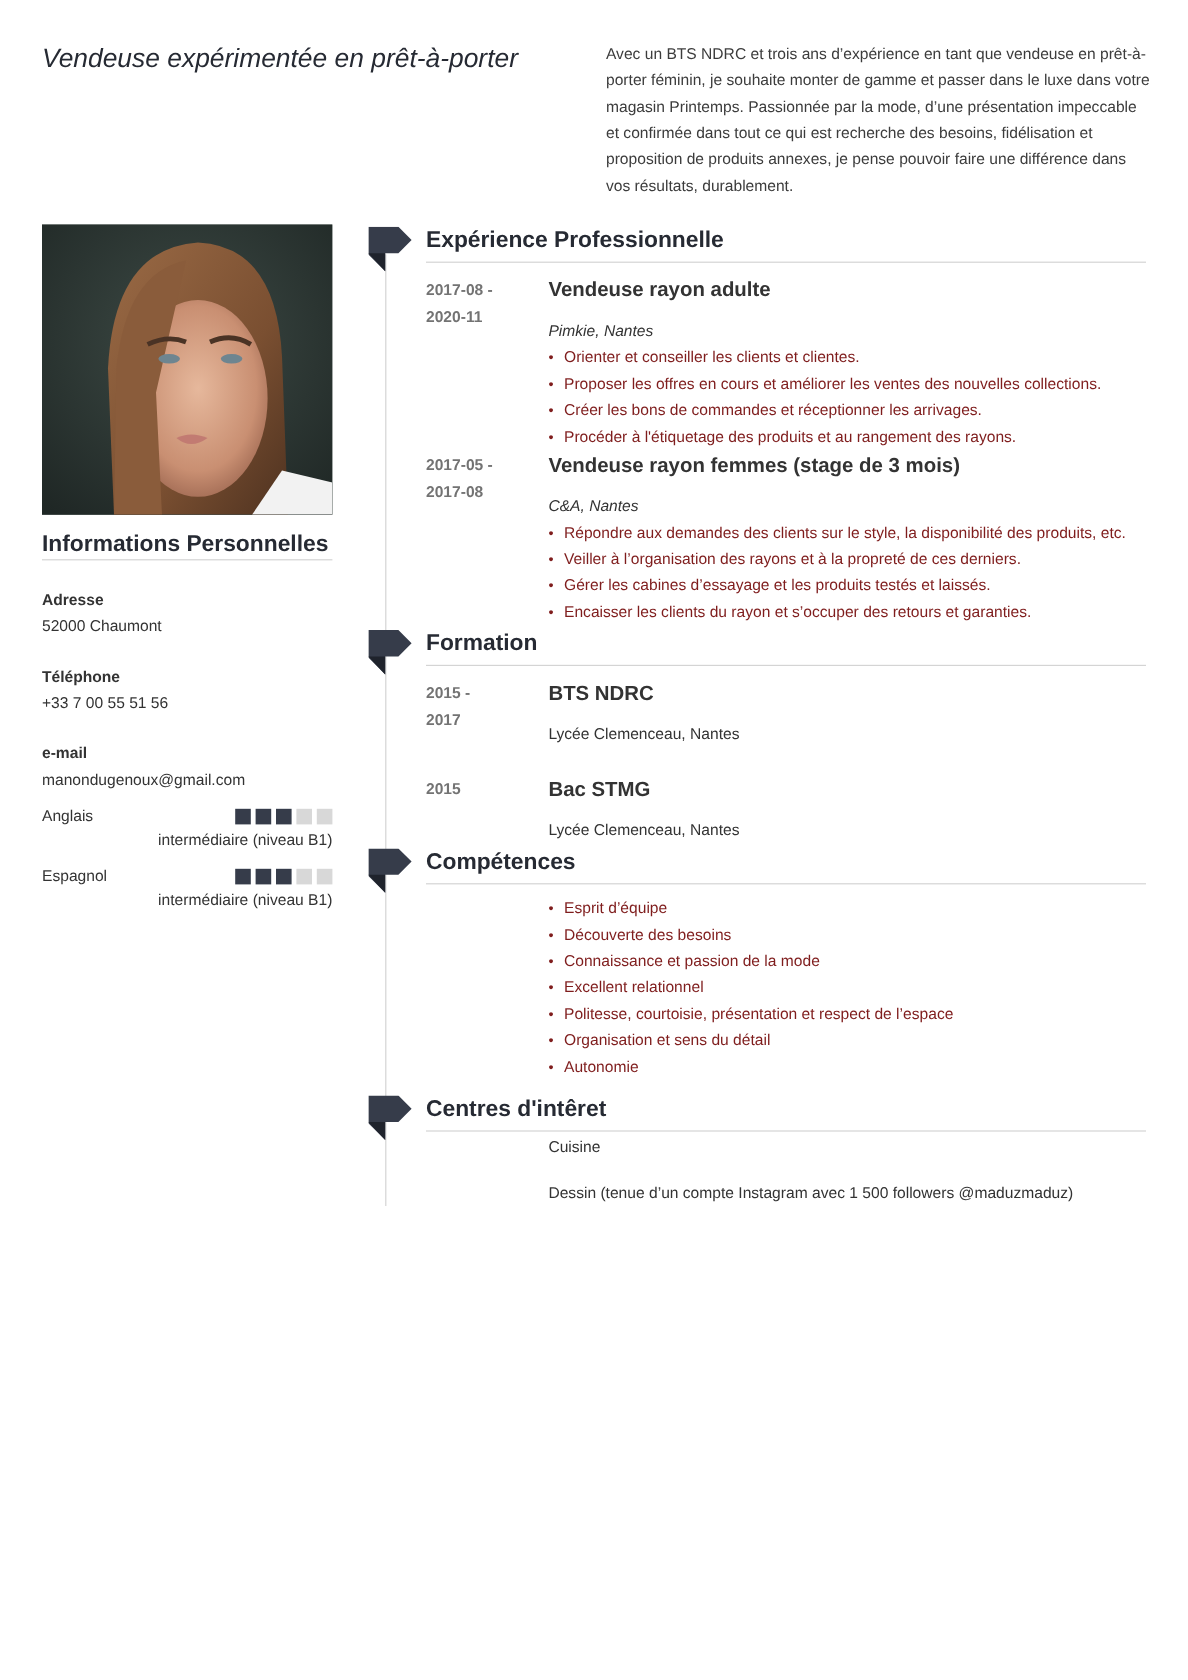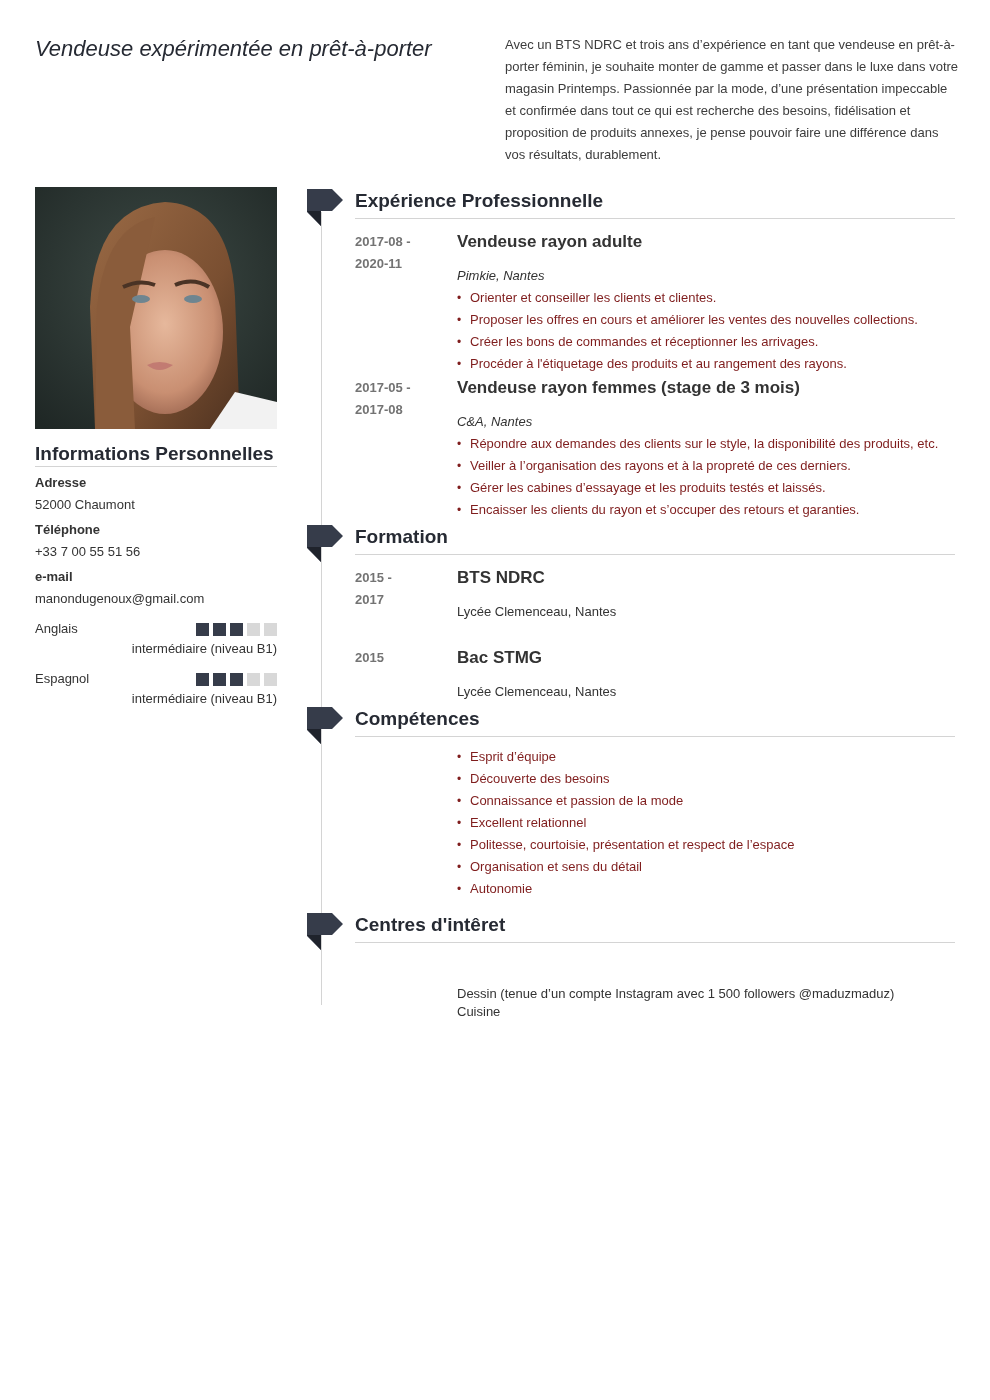--- a/index.html
+++ b/index.html
@@ -11,21 +11,21 @@
   .jobtitle { font-size: 22px; font-style: italic; color: #262a33; margin-top: 6px; line-height: 26px; }
 
   .summary { position: absolute; left: 505px; top: 34px; width: 455px; font-size: 13px; line-height: 22px; color: #3c3c3c; }
 
   
   .left { position: absolute; left: 35px; top: 187px; width: 242px; }
   .photo { width: 242px; height: 242px; overflow: hidden; position: relative; background: #2f3a36; }
   .photo svg { display: block; }
   .side-title { font-size: 19px; font-weight: bold; color: #262a33; line-height: 24px; padding-bottom: 0; border-bottom: 1px solid #d4d4d4; }
   .info-title { margin-top: 13px; }
-  .info-label { font-size: 13px; font-weight: bold; color: #333; margin-top: 7px; line-height: 18px; }
+  .info-label { font-size: 13px; font-weight: bold; color: #333; margin-top: 24px; line-height: 18px; }
   .info-value { font-size: 13px; color: #333; margin-top: 4px; line-height: 18px; }
   .lang-title { margin-top: 13px; }
   .lang { position: relative; margin-top: 12px; height: 40px; }
   .lang-name { position: absolute; left: 0; top: 0; font-size: 13px; line-height: 18px; color: #333; }
   .lang-dots { position: absolute; right: 0; top: 3px; display: flex; gap: 4px; }
   .dot { width: 13px; height: 13px; background: #d8d8d8; }
   .dot.on { background: #363c4a; }
   .lang-level { position: absolute; right: 0; top: 20px; font-size: 13px; line-height: 18px; color: #333; }
 
   
@@ -221,14 +221,14 @@
       <li>Politesse, courtoisie, présentation et respect de l’espace</li>
       <li>Organisation et sens du détail</li>
       <li>Autonomie</li>
     </ul>
   </div>
 </div>
 
 <div class="section-head" style="top:912px">
   <div class="section-title">Centres d'intêret</div>
 </div>
-<div class="interest" style="top:1003px">Cuisine</div>
+<div class="interest" style="top:947px">Cuisine</div>
 <div class="interest" style="top:985px">Dessin (tenue d’un compte Instagram avec 1 500 followers @maduzmaduz)</div>
 
 </body></html>

